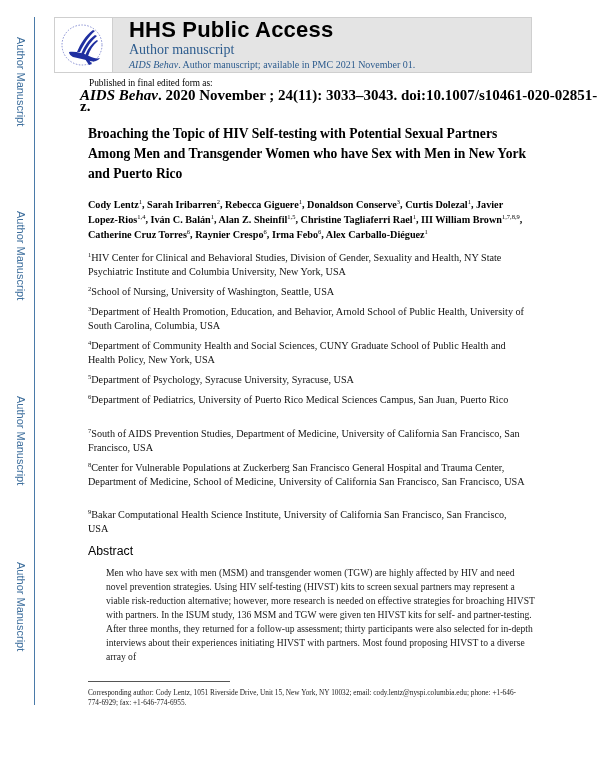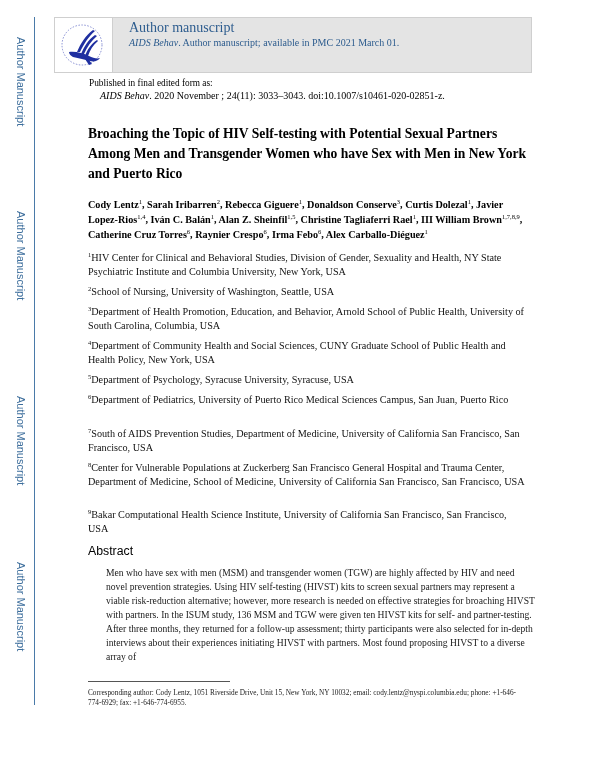--- a/index.html
+++ b/index.html
@@ -17,21 +17,21 @@
     
     .hdr { position: absolute; left: 54px; top: 17px; width: 478px; height: 56px; display: flex; }
     .logo-box { width: 59px; height: 56px; background: #fff; border: 1px solid #cfcfcf; position: relative; }
     .title-box { flex: 1; height: 56px; background: #e4e4e4; border: 1px solid #cfcfcf; border-left: none; padding: 1px 0 0 16px; }
     .hhs-title { font-family: "Liberation Sans", sans-serif; font-weight: bold; font-size: 22px; line-height: 22px; color: #000; letter-spacing: 0.2px; }
     .am { font-size: 14px; line-height: 15px; color: #2d5c8e; margin-top: 1px; }
     .avail { font-size: 10px; line-height: 13px; color: #2d5c8e; margin-top: 1px; }
     .avail i { font-style: italic; }
 
     .pub { position: absolute; left: 89px; top: 78px; font-size: 9.3px; line-height: 11px; }
-    .pub2 { position: absolute; left: 100px; top: 90px; font-size: 10px; line-height: 11px; }
+    .pub2 { position: absolute; left: 80px; top: 90px; font-size: 15px; line-height: 11px; font-weight: bold; }
     .pub2 i { font-style: italic; }
 
     .main { position: absolute; left: 88px; width: 440px; font-family: Liberation Serif, serif; }
     .art-title { top: 124px; font-weight: bold; font-size: 13.6px; line-height: 20px; }
     .authors { top: 197px; font-weight: bold; font-size: 10.2px; line-height: 15px; }
     .authors sup, .aff sup { font-size: 6.5px; font-weight: normal; vertical-align: 4px; line-height: 0; }
     .aff { font-size: 10.2px; line-height: 14px; color: #111; }
 
     .abs-h { position: absolute; left: 88px; top: 544px; font-family: "Liberation Sans", sans-serif; font-weight: normal; font-size: 12.3px; text-align: center; }
     .abs-body { position: absolute; left: 106px; top: 566px; width: 430px; font-size: 9.6px; line-height: 14px; color: #1a1a1a; }
@@ -56,22 +56,23 @@
       <g fill="#1f2fa0">
         <path d="M38 12 C30 18 26 25 22 34 L25 34 C29 26 33 19 40 13 Z"></path>
         <path d="M40 17 C33 22 29 29 26 36 L29 36 C32 29 36 23 42 18 Z"></path>
         <path d="M42 22 C36 26 32 32 30 38 L33 38 C35 32 38 27 43 23 Z"></path>
         <path d="M14 34 C20 33 28 35 34 38 C38 40 42 41 45 40 C43 43 39 44 35 43 C30 42 24 40 18 39 C16 38 14 36 14 34 Z"></path>
         <path d="M30 41 L34 47 L37 46 L34 42 Z"></path>
       </g>
     </svg>
   </div>
   <div class="title-box">
+    <div class="hhs-title">HHS Public Access</div>
     <div class="am">Author manuscript</div>
-    <div class="avail"><i>AIDS Behav</i><span>. Author manuscript; available in PMC 2021 March 01.</span></div>
+    <div class="avail"><i>AIDS Behav</i><span>. Author manuscript; available in PMC 2021 November 01.</span></div>
   </div>
 </div>
 
 <div class="pub">Published in final edited form as:</div>
 <div class="pub2"><i>AIDS Behav</i><span>. 2020 November ; 24(11): 3033–3043. doi:10.1007/s10461-020-02851-z.</span></div>
 
 <div class="main art-title">Broaching the Topic of HIV Self-testing with Potential Sexual Partners Among Men and Transgender Women who have Sex with Men in New York and Puerto Rico</div>
 
 <div class="main authors" id="authors"><span>Cody Lentz</span><sup>1</sup>, <span>Sarah Iribarren</span><sup>2</sup>, <span>Rebecca Giguere</span><sup>1</sup>, <span>Donaldson Conserve</span><sup>3</sup>, <span>Curtis Dolezal</span><sup>1</sup>, <span>Javier Lopez-Rios</span><sup>1,4</sup>, <span>Iván C. Balán</span><sup>1</sup>, <span>Alan Z. Sheinfil</span><sup>1,5</sup>, <span>Christine Tagliaferri Rael</span><sup>1</sup>, <span>III William Brown</span><sup>1,7,8,9</sup>, <span>Catherine Cruz Torres</span><sup>6</sup>, <span>Raynier Crespo</span><sup>6</sup>, <span>Irma Febo</span><sup>6</sup>, <span>Alex Carballo-Diéguez</span><sup>1</sup></div>
 

